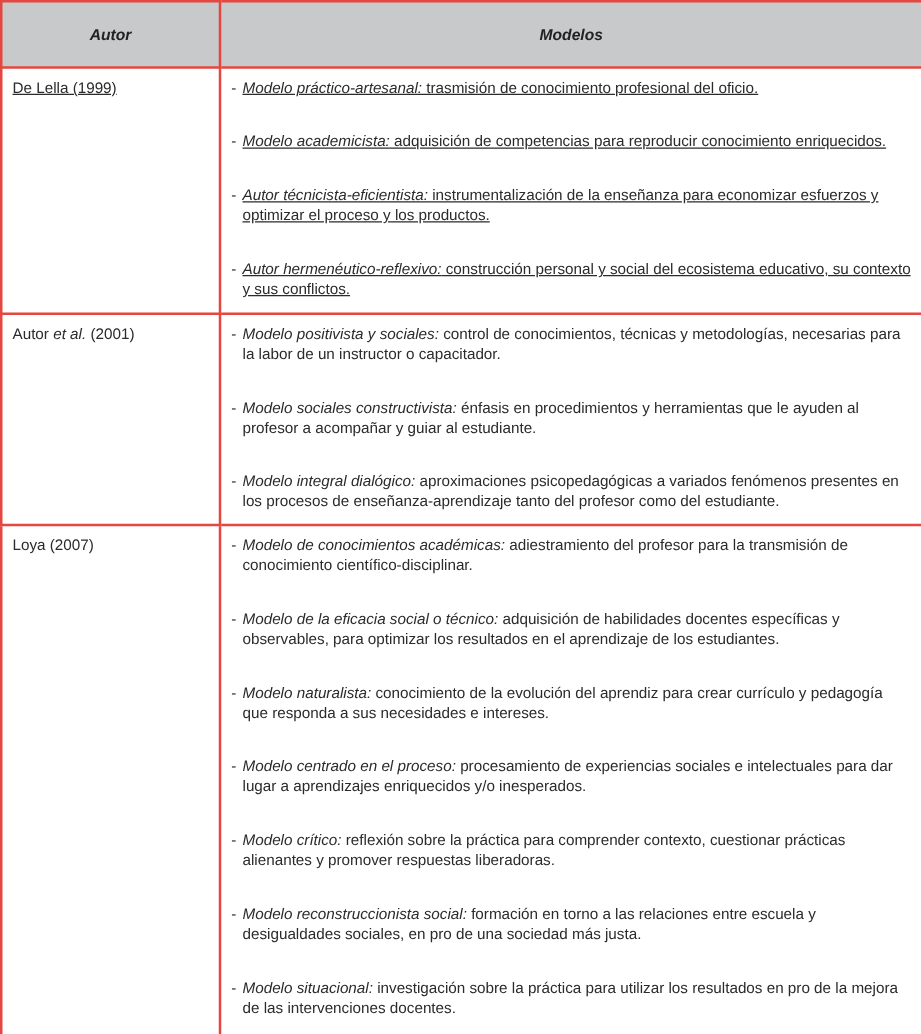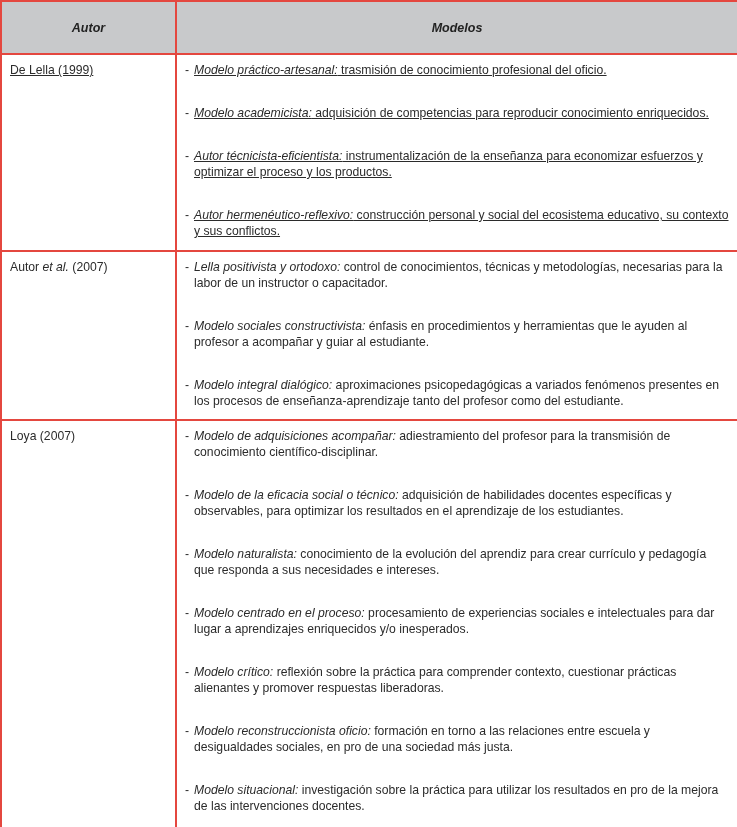--- a/index.html
+++ b/index.html
@@ -60,37 +60,37 @@
       <td class="models-cell">
         <div class="item"><span class="dash">-</span><span class="mname">Modelo práctico-artesanal:</span><span> trasmisión de conocimiento profesional del oficio.</span></div>
         <div class="item"><span class="dash">-</span><span class="mname">Modelo academicista:</span><span> adquisición de competencias para reproducir conocimiento enriquecidos.</span></div>
         <div class="item"><span class="dash">-</span><span class="mname">Autor técnicista-eficientista:</span><span> instrumentalización de la enseñanza para economizar esfuerzos y optimizar el proceso y los productos.</span></div>
         <div class="item"><span class="dash">-</span><span class="mname">Autor hermenéutico-reflexivo:</span><span> construcción personal y social del ecosistema educativo, su contexto y sus conflictos.</span></div>
       </td>
     </tr>
 
     <tr class="row2">
       <td class="author">
-        <span>Autor </span><span class="mname">et al.</span><span> (2007)</span>
+        <span>Autor </span><span class="mname">et al.</span><span> (2001)</span>
       </td>
       <td class="models-cell">
-        <div class="item"><span class="dash">-</span><span class="mname">Lella positivista y ortodoxo:</span><span> control de conocimientos, técnicas y metodologías, necesarias para la labor de un instructor o capacitador.</span></div>
+        <div class="item"><span class="dash">-</span><span class="mname">Modelo positivista y sociales:</span><span> control de conocimientos, técnicas y metodologías, necesarias para la labor de un instructor o capacitador.</span></div>
         <div class="item"><span class="dash">-</span><span class="mname">Modelo sociales constructivista:</span><span> énfasis en procedimientos y herramientas que le ayuden al profesor a acompañar y guiar al estudiante.</span></div>
         <div class="item"><span class="dash">-</span><span class="mname">Modelo integral dialógico:</span><span> aproximaciones psicopedagógicas a variados fenómenos presentes en los procesos de enseñanza-aprendizaje tanto del profesor como del estudiante.</span></div>
       </td>
     </tr>
 
     <tr class="row3">
       <td class="author">
         <span>Loya (2007)</span>
       </td>
       <td class="models-cell">
-        <div class="item"><span class="dash">-</span><span class="mname">Modelo de adquisiciones acompañar:</span><span> adiestramiento del profesor para la transmisión de conocimiento científico-disciplinar.</span></div>
+        <div class="item"><span class="dash">-</span><span class="mname">Modelo de conocimientos académicas:</span><span> adiestramiento del profesor para la transmisión de conocimiento científico-disciplinar.</span></div>
         <div class="item"><span class="dash">-</span><span class="mname">Modelo de la eficacia social o técnico:</span><span> adquisición de habilidades docentes específicas y observables, para optimizar los resultados en el aprendizaje de los estudiantes.</span></div>
         <div class="item"><span class="dash">-</span><span class="mname">Modelo naturalista:</span><span> conocimiento de la evolución del aprendiz para crear currículo y pedagogía que responda a sus necesidades e intereses.</span></div>
         <div class="item"><span class="dash">-</span><span class="mname">Modelo centrado en el proceso:</span><span> procesamiento de experiencias sociales e intelectuales para dar lugar a aprendizajes enriquecidos y/o inesperados.</span></div>
         <div class="item"><span class="dash">-</span><span class="mname">Modelo crítico:</span><span> reflexión sobre la práctica para comprender contexto, cuestionar prácticas alienantes y promover respuestas liberadoras.</span></div>
-        <div class="item"><span class="dash">-</span><span class="mname">Modelo reconstruccionista oficio:</span><span> formación en torno a las relaciones entre escuela y desigualdades sociales, en pro de una sociedad más justa.</span></div>
+        <div class="item"><span class="dash">-</span><span class="mname">Modelo reconstruccionista social:</span><span> formación en torno a las relaciones entre escuela y desigualdades sociales, en pro de una sociedad más justa.</span></div>
         <div class="item"><span class="dash">-</span><span class="mname">Modelo situacional:</span><span> investigación sobre la práctica para utilizar los resultados en pro de la mejora de las intervenciones docentes.</span></div>
       </td>
     </tr>
   </tbody>
 </table>
 
 </body></html>

